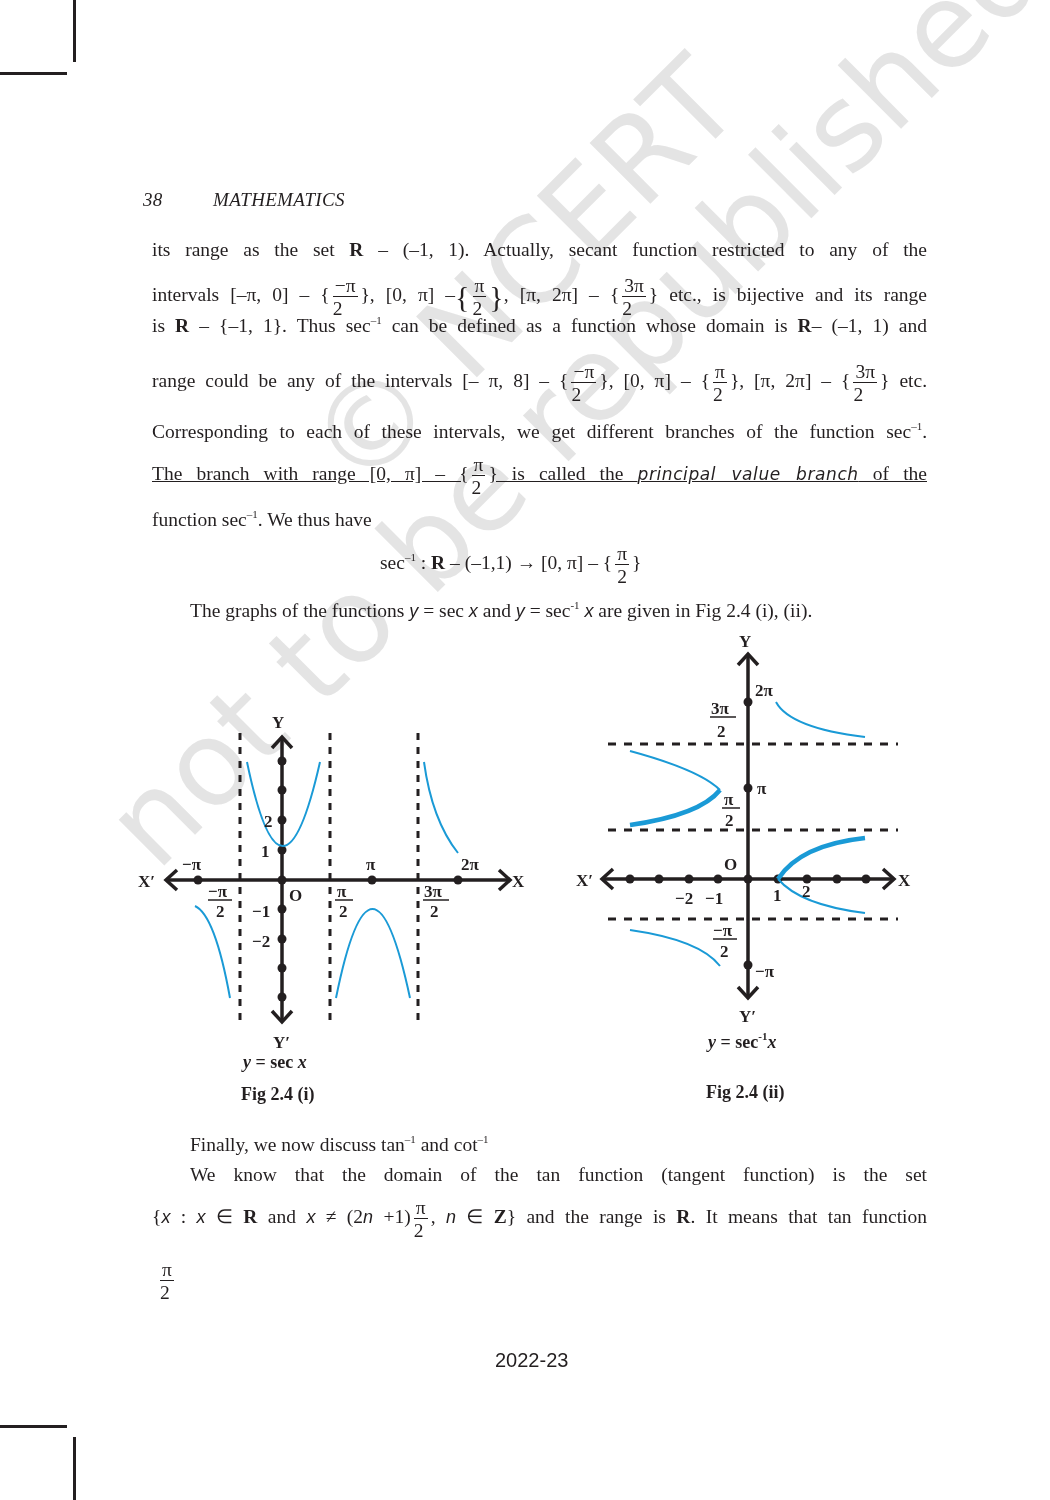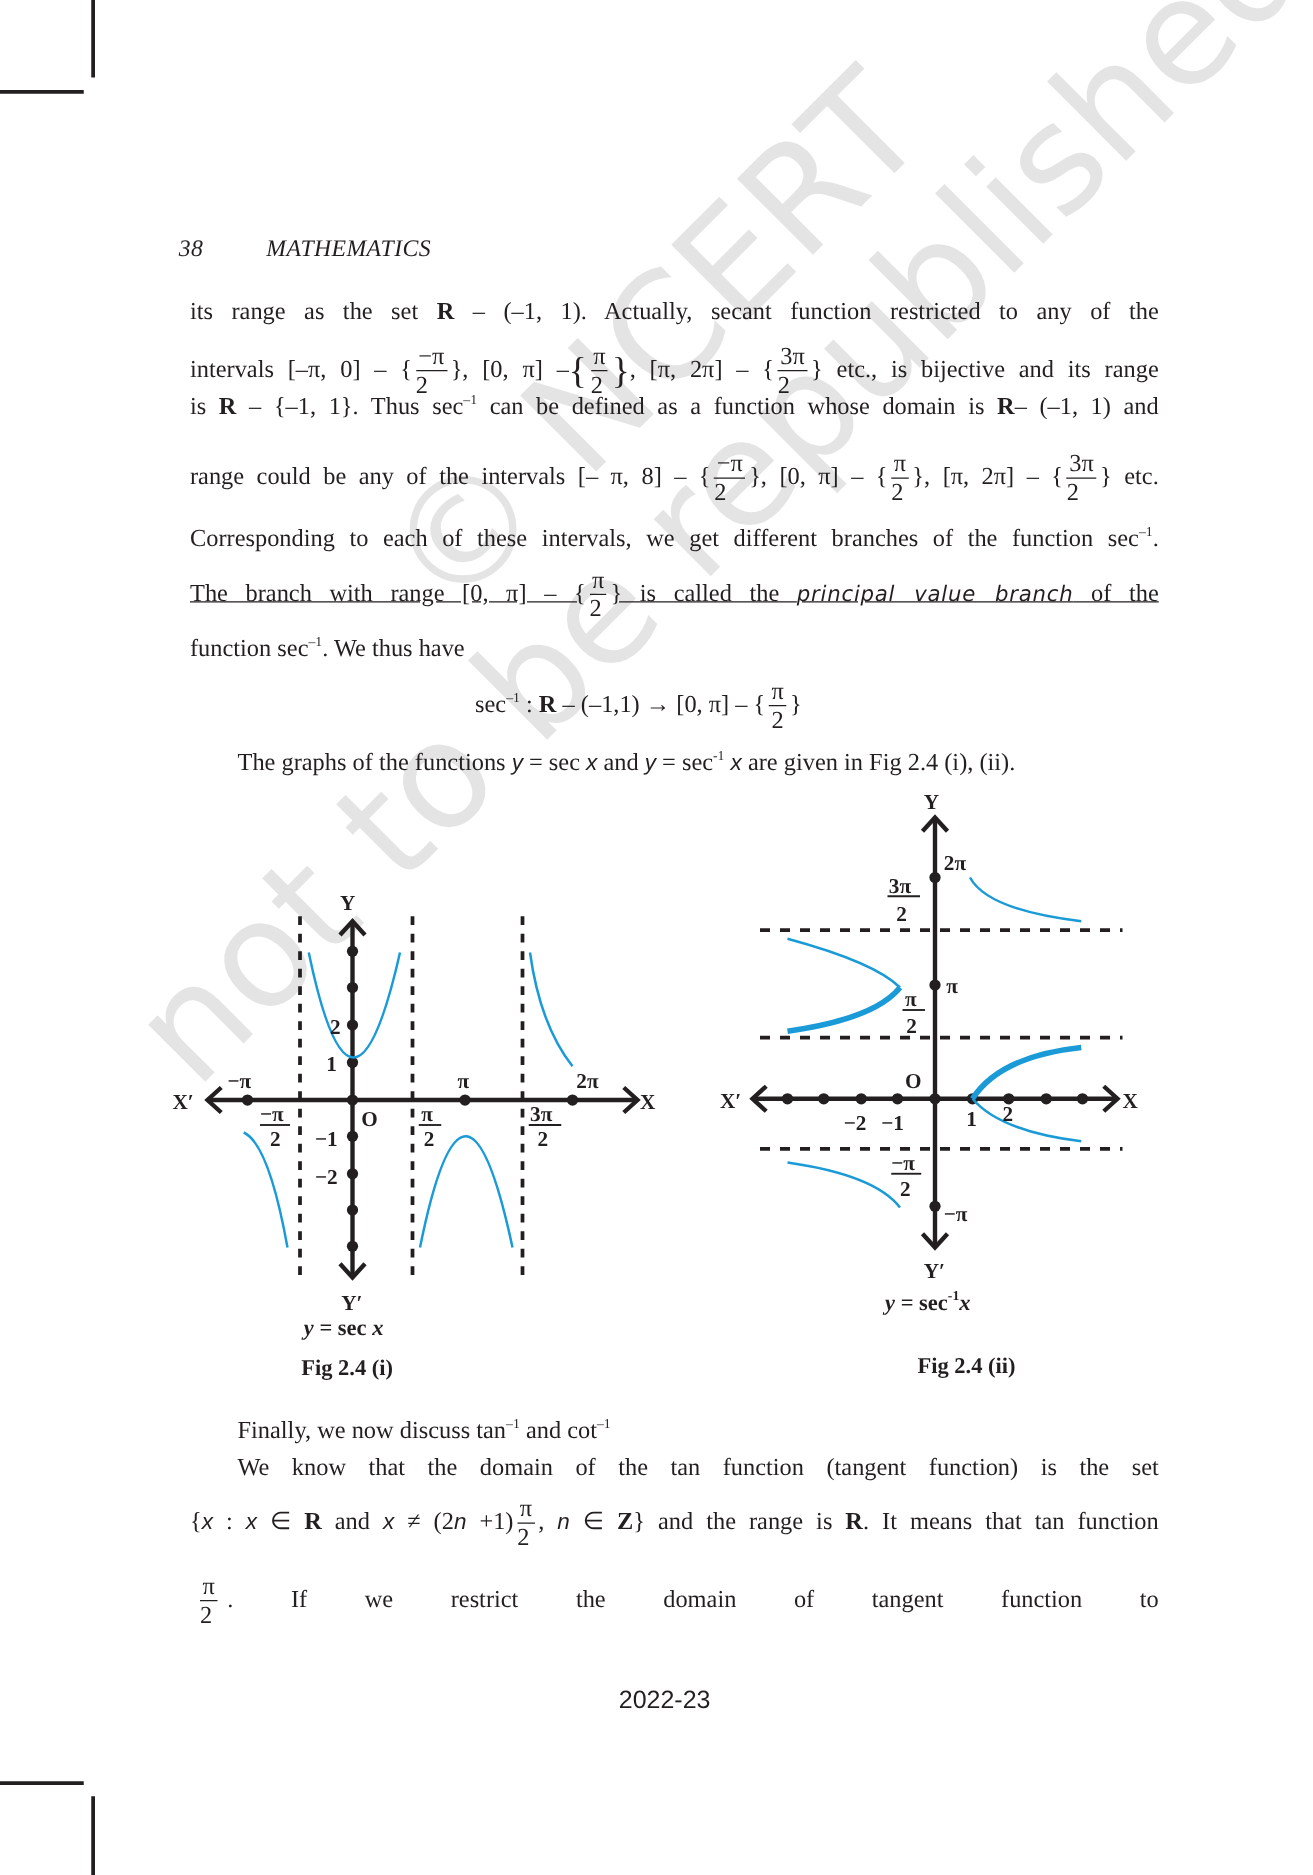--- a/index.html
+++ b/index.html
@@ -191,30 +191,30 @@
   </g>
 </svg>
 
 <div class="cap" style="left:243px;top:1052px;">
   <i>y</i><span> = sec </span><i>x</i>
 </div>
 <div class="cap" style="left:241px;top:1084px;">Fig 2.4 (i)</div>
 <div class="cap" style="left:708px;top:1032px;">
   <i>y</i><span> = sec</span><sup>-1</sup><i>x</i>
 </div>
-<div class="cap" style="left:734px;top:1082px;">Fig 2.4 (ii)</div>
+<div class="cap" style="left:706px;top:1082px;">Fig 2.4 (ii)</div>
 
 <div class="para" style="top:0;">
   <div class="line" style="top:1135px;left:38px;">
     <span>Finally, we now discuss tan</span><sup>–1</sup><span> and cot</span><sup>–1</sup>
   </div>
   <div class="line" style="top:1165px;left:38px;width:737px;text-align:justify;text-align-last:justify;">
     <span>We know that the domain of the tan function (tangent function) is the set</span>
   </div>
   <div class="line just" style="top:1198px;">
     <span>{</span><span class="var">x</span><span> : </span><span class="var">x</span><span> ∈ </span><b>R</b><span> and </span><span class="var">x</span><span> ≠ (2</span><span class="var">n</span><span> +1)</span><span class="frac"><span class="n">π</span><span class="d">2</span></span><span>, </span><span class="var">n</span><span> ∈ </span><b>Z</b><span>} and the range is </span><b>R</b><span>. It means that tan function</span>
   </div>
   <div class="line just" style="top:1260px;">
-    <span class="frac" style="margin:0 8px;"><span class="n">π</span><span class="d">2</span></span><span>. If we restrict the domain of tangent function to</span>
+    <span class="frac" style="margin:0 8px;"><span class="n">π</span><span class="d">2</span></span>
   </div>
 </div>
 
 <div class="footer">2022-23</div>
 
 </body></html>

